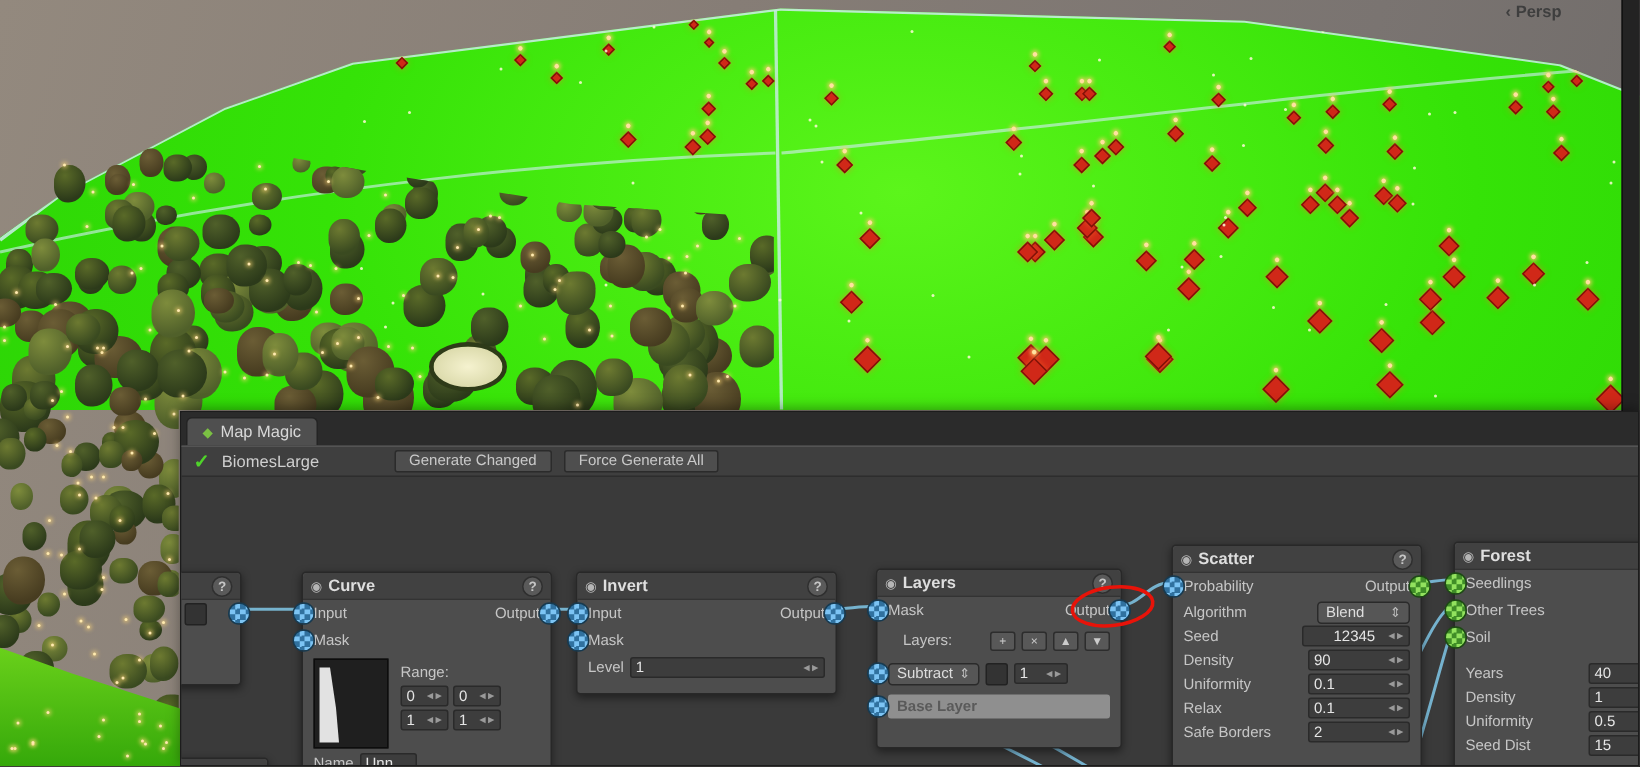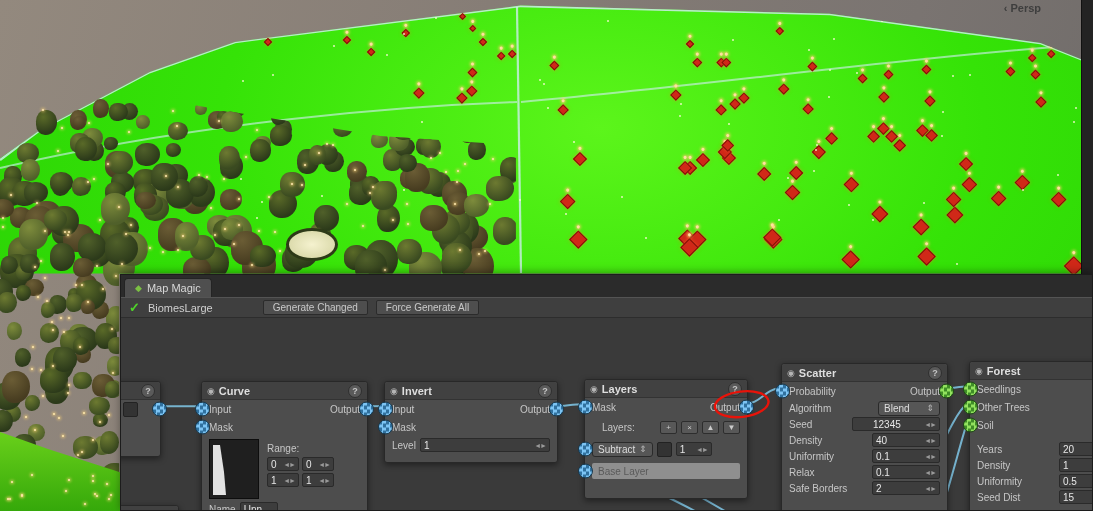--- a/index.html
+++ b/index.html
@@ -743,21 +743,21 @@
           <span class="drop">
             <span>Subtract</span>
             <span class="pop">⇕</span>
           </span>
           <span class="thumb"></span>
           <span class="fld" style="width:36px;">
               <span>1</span>
               <span class="drag">◄►</span>
             </span>
         </div>
-        <div class="row" style="height:22px;">
+        <div class="row" style="height:22px;font-weight:bold;">
           <span class="port left"></span>
           <span class="baselayer">Base Layer</span>
         </div>
       </div>
 
       <div class="node" style="left:660px;top:45px;width:165px;height:158px;">
         <div class="nhead">
           <span class="gizmo">◉</span>
           <span>Scatter</span>
           <span class="help">?</span>
@@ -770,29 +770,29 @@
         </div>
         <div class="frow">
           <span class="lbl" style="flex:1;">Algorithm</span>
           <span class="drop" style="width:62px;justify-content:space-between;">
             <span>Blend</span>
             <span class="pop">⇕</span>
           </span>
         </div>
         <div class="frow">
           <span class="lbl" style="flex:1;">Seed</span>
-          <span class="fld" style="width:88px;padding-left:20px;">
+          <span class="fld" style="width:72px;padding-left:20px;">
               <span>12345</span>
               <span class="drag">◄►</span>
             </span>
         </div>
         <div class="frow">
           <span class="lbl" style="flex:1;">Density</span>
           <span class="fld" style="width:68px;">
-              <span>40</span>
+              <span>90</span>
               <span class="drag">◄►</span>
             </span>
         </div>
         <div class="frow">
           <span class="lbl" style="flex:1;">Uniformity</span>
           <span class="fld" style="width:68px;">
               <span>0.1</span>
               <span class="drag">◄►</span>
             </span>
         </div>
@@ -828,21 +828,21 @@
           <span class="lbl">Other Trees</span>
         </div>
         <div class="row">
           <span class="port left green"></span>
           <span class="lbl">Soil</span>
         </div>
         <div class="gap6"></div>
         <div class="frow">
           <span class="lbl" style="flex:1;">Years</span>
           <span class="fld" style="width:64px;">
-              <span>20</span>
+              <span>40</span>
             </span>
         </div>
         <div class="frow">
           <span class="lbl" style="flex:1;">Density</span>
           <span class="fld" style="width:64px;">
               <span>1</span>
             </span>
         </div>
         <div class="frow">
           <span class="lbl" style="flex:1;">Uniformity</span>

